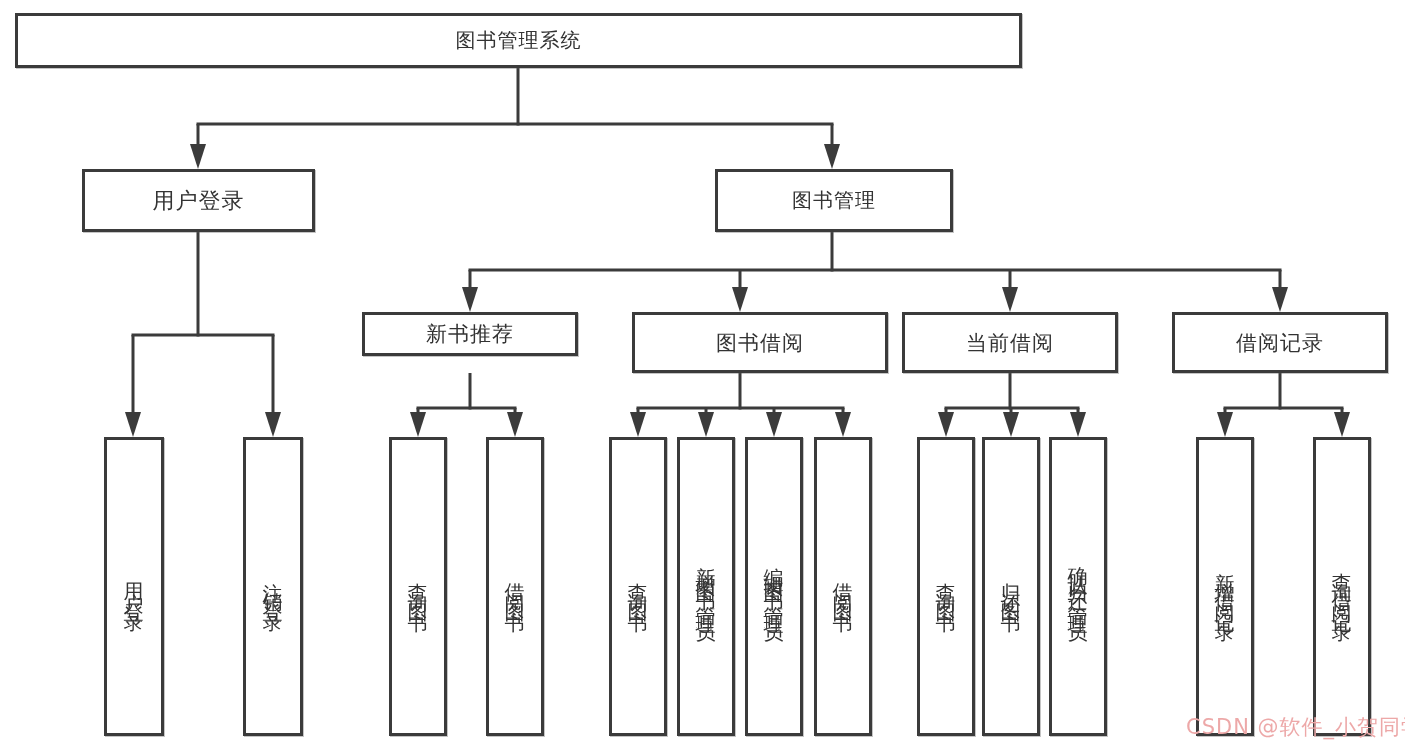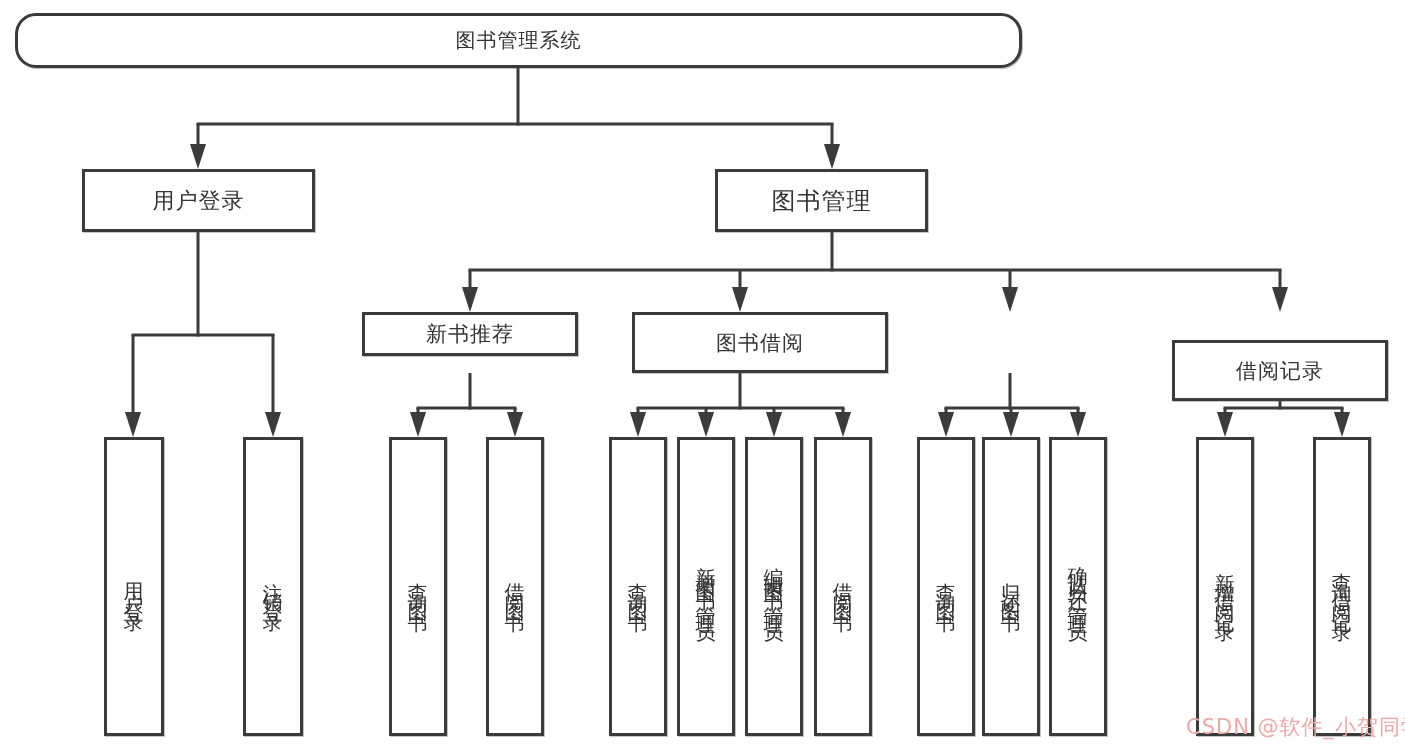--- a/index.html
+++ b/index.html
@@ -103,28 +103,29 @@
       <polygon points="766,412 782,412 774,437"></polygon>
       <polygon points="835,412 851,412 843,437"></polygon>
       <polygon points="938,412 954,412 946,437"></polygon>
       <polygon points="1003,412 1019,412 1011,437"></polygon>
       <polygon points="1070,412 1086,412 1078,437"></polygon>
       <polygon points="1217,412 1233,412 1225,437"></polygon>
       <polygon points="1334,412 1350,412 1342,437"></polygon>
     </g>
   </svg>
 
-  <div class="node h root" style="left:15px;top:13px;width:1007px;height:55px;border-radius:21px;">图书管理系统</div>
+  <div class="node h root" style="left:15px;top:13px;width:1007px;height:55px;">图书管理系统</div>
 
   <div class="node h" style="left:82px;top:169px;width:233px;height:63px;font-size:22px;">用户登录</div>
-  <div class="node h" style="left:715px;top:169px;width:213px;height:63px;font-size:24px;">图书管理</div>
+  <div class="node h" style="left:715px;top:169px;width:238px;height:63px;font-size:20px;">图书管理</div>
 
   <div class="node h" style="left:362px;top:312px;width:216px;height:44px;">新书推荐</div>
   <div class="node h" style="left:632px;top:312px;width:256px;height:61px;">图书借阅</div>
-  <div class="node h" style="left:1172px;top:312px;width:216px;height:61px;margin-top:28px;">借阅记录</div>
+  <div class="node h" style="left:902px;top:312px;width:216px;height:61px;">当前借阅</div>
+  <div class="node h" style="left:1172px;top:312px;width:216px;height:61px;">借阅记录</div>
 
   <div class="node v" style="left:104px;top:437px;width:60px;height:299px;">
     <span class="vtext">用户登录</span>
   </div>
   <div class="node v" style="left:243px;top:437px;width:60px;height:299px;">
     <span class="vtext">注销登录</span>
   </div>
 
   <div class="node v" style="left:389px;top:437px;width:58px;height:299px;">
     <span class="vtext">查询图书</span>

